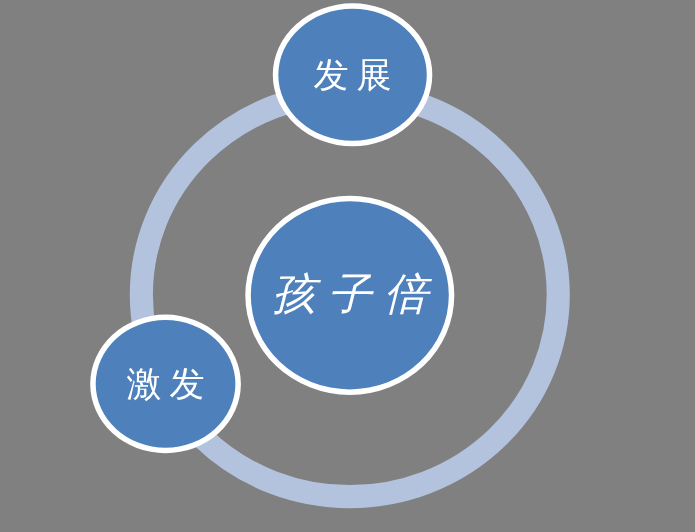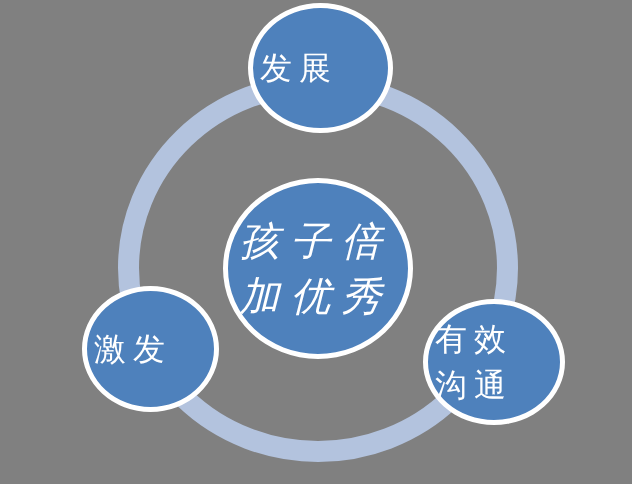--- a/index.html
+++ b/index.html
@@ -19,21 +19,21 @@
     top: 0;
     z-index: 1;
   }
   .node {
     position: absolute;
     box-sizing: border-box;
     border: 5px solid #ffffff;
     border-radius: 50%;
     display: flex;
     align-items: center;
-    justify-content: flex-start;
+    justify-content: center;
     text-align: center;
     z-index: 2;
   }
   .node-text {
     font-weight: normal;
   }
   .node-text .line {
     letter-spacing: 0.22em;
     text-indent: 0.22em;
     white-space: nowrap;
@@ -78,36 +78,29 @@
 
 <div class="canvas" style="background-color: rgb(128, 128, 128);">
 
   <svg class="ring-svg" width="632" height="484" viewBox="0 0 632 484">
     <ellipse cx="318" cy="268" rx="189.5" ry="183.5" fill="none" stroke-width="21" stroke="#B3C3DE"></ellipse>
   </svg>
 
   <div class="node node-center" style="background-color: rgb(78, 129, 188); font-style: italic;">
     <div class="node-text" style="color: rgb(255, 255, 255);">
       <div class="line">孩子倍</div>
-      <div class="line">加优秀</div>
     </div>
   </div>
 
   <div class="node satellite node-top" style="background-color: rgb(78, 129, 188);">
     <div class="node-text" style="color: rgb(255, 255, 255);">
       <div class="line">发展</div>
     </div>
   </div>
 
   <div class="node satellite node-left" style="background-color: rgb(78, 129, 188);">
     <div class="node-text" style="color: rgb(255, 255, 255);">
       <div class="line">激发</div>
     </div>
   </div>
 
-  <div class="node satellite node-right" style="background-color: rgb(78, 129, 188);">
-    <div class="node-text" style="color: rgb(255, 255, 255);">
-      <div class="line">有效</div>
-      <div class="line">沟通</div>
-    </div>
-  </div>
 
 </div>
 
 </body></html>

